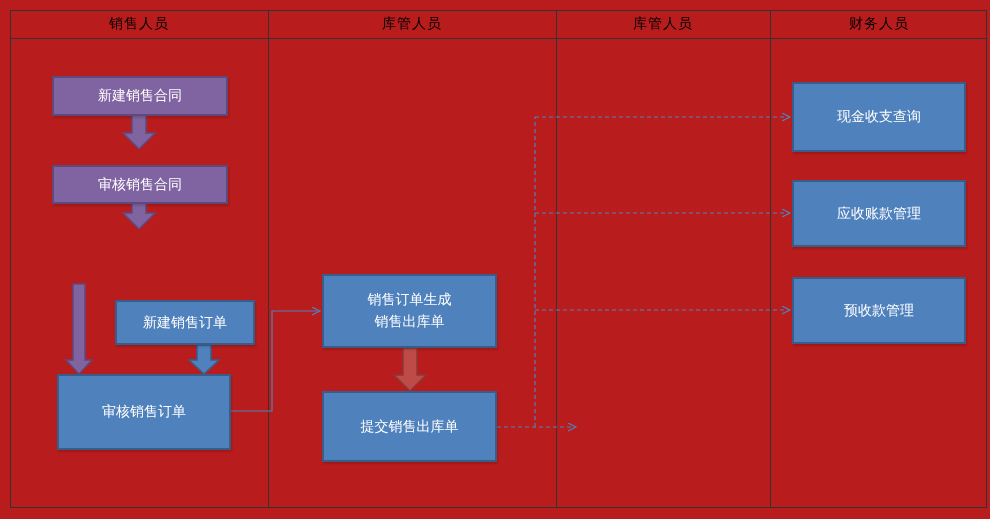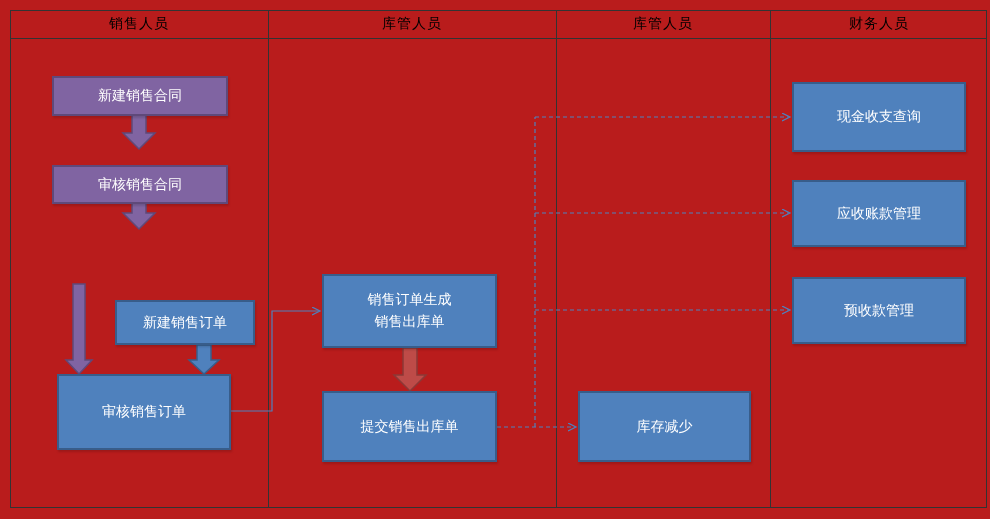--- a/index.html
+++ b/index.html
@@ -147,23 +147,20 @@
 
   <div class="node blue" style="left:322px;top:274px;width:175px;height:74px">
     <span>销售订单生成
 销售出库单</span>
   </div>
 
   <div class="node blue" style="left:322px;top:391px;width:175px;height:71px">
     <span>提交销售出库单</span>
   </div>
 
-  <div class="node blue" style="left:578px;top:391px;width:173px;height:71px">
-    <span>库存减少</span>
-  </div>
 
   <div class="node blue" style="left:792px;top:82px;width:174px;height:70px">
     <span>现金收支查询</span>
   </div>
 
   <div class="node blue" style="left:792px;top:180px;width:174px;height:67px">
     <span>应收账款管理</span>
   </div>
 
   <div class="node blue" style="left:792px;top:277px;width:174px;height:67px">

